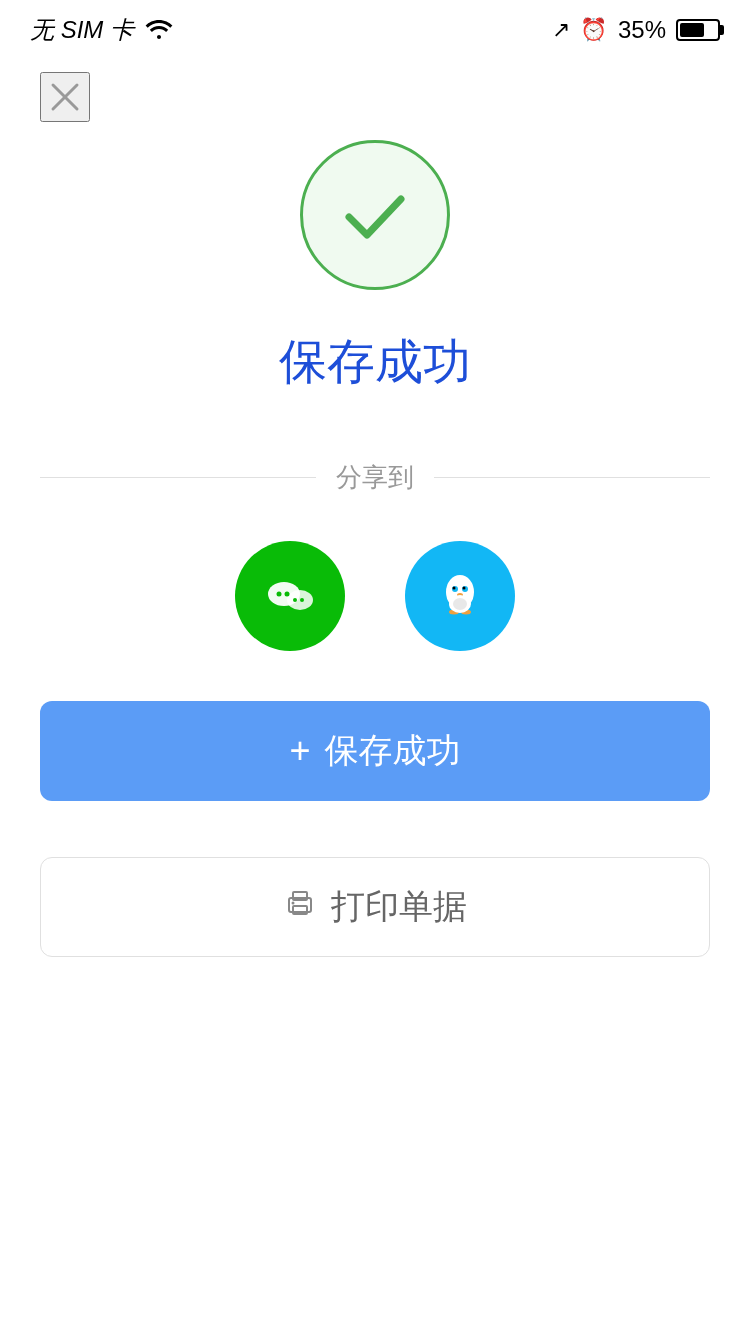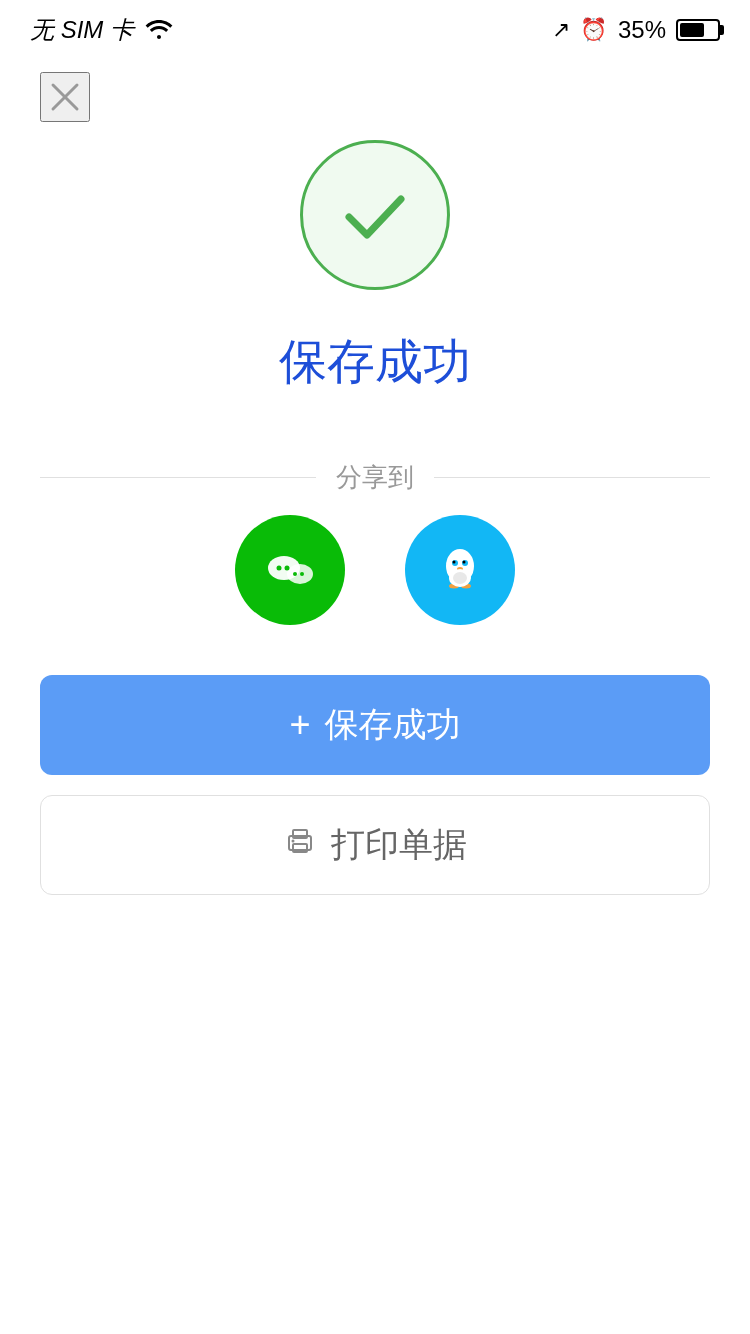--- a/index.html
+++ b/index.html
@@ -132,21 +132,21 @@
     .share-section {
       width: 100%;
       padding: 0 40px;
       margin-bottom: 50px;
     }
 
     .share-divider {
       display: flex;
       align-items: center;
       gap: 20px;
-      margin-bottom: 20px;
+      margin-bottom: 46px;
     }
 
     .share-divider::before,
     .share-divider::after {
       content: '';
       flex: 1;
       height: 1px;
       background: #e0e0e0;
     }
 
@@ -212,20 +212,21 @@
       background: #ffffff;
       border: 1px solid #e0e0e0;
       display: flex;
       align-items: center;
       justify-content: center;
       gap: 14px;
       cursor: pointer;
       font-size: 34px;
       color: #666;
       font-family: inherit;
+      margin-top: 36px;
     }
 
     
     .wechat-svg, .qq-svg {
       width: 65px;
       height: 65px;
     }
   </style>
 </head>
 <body>

